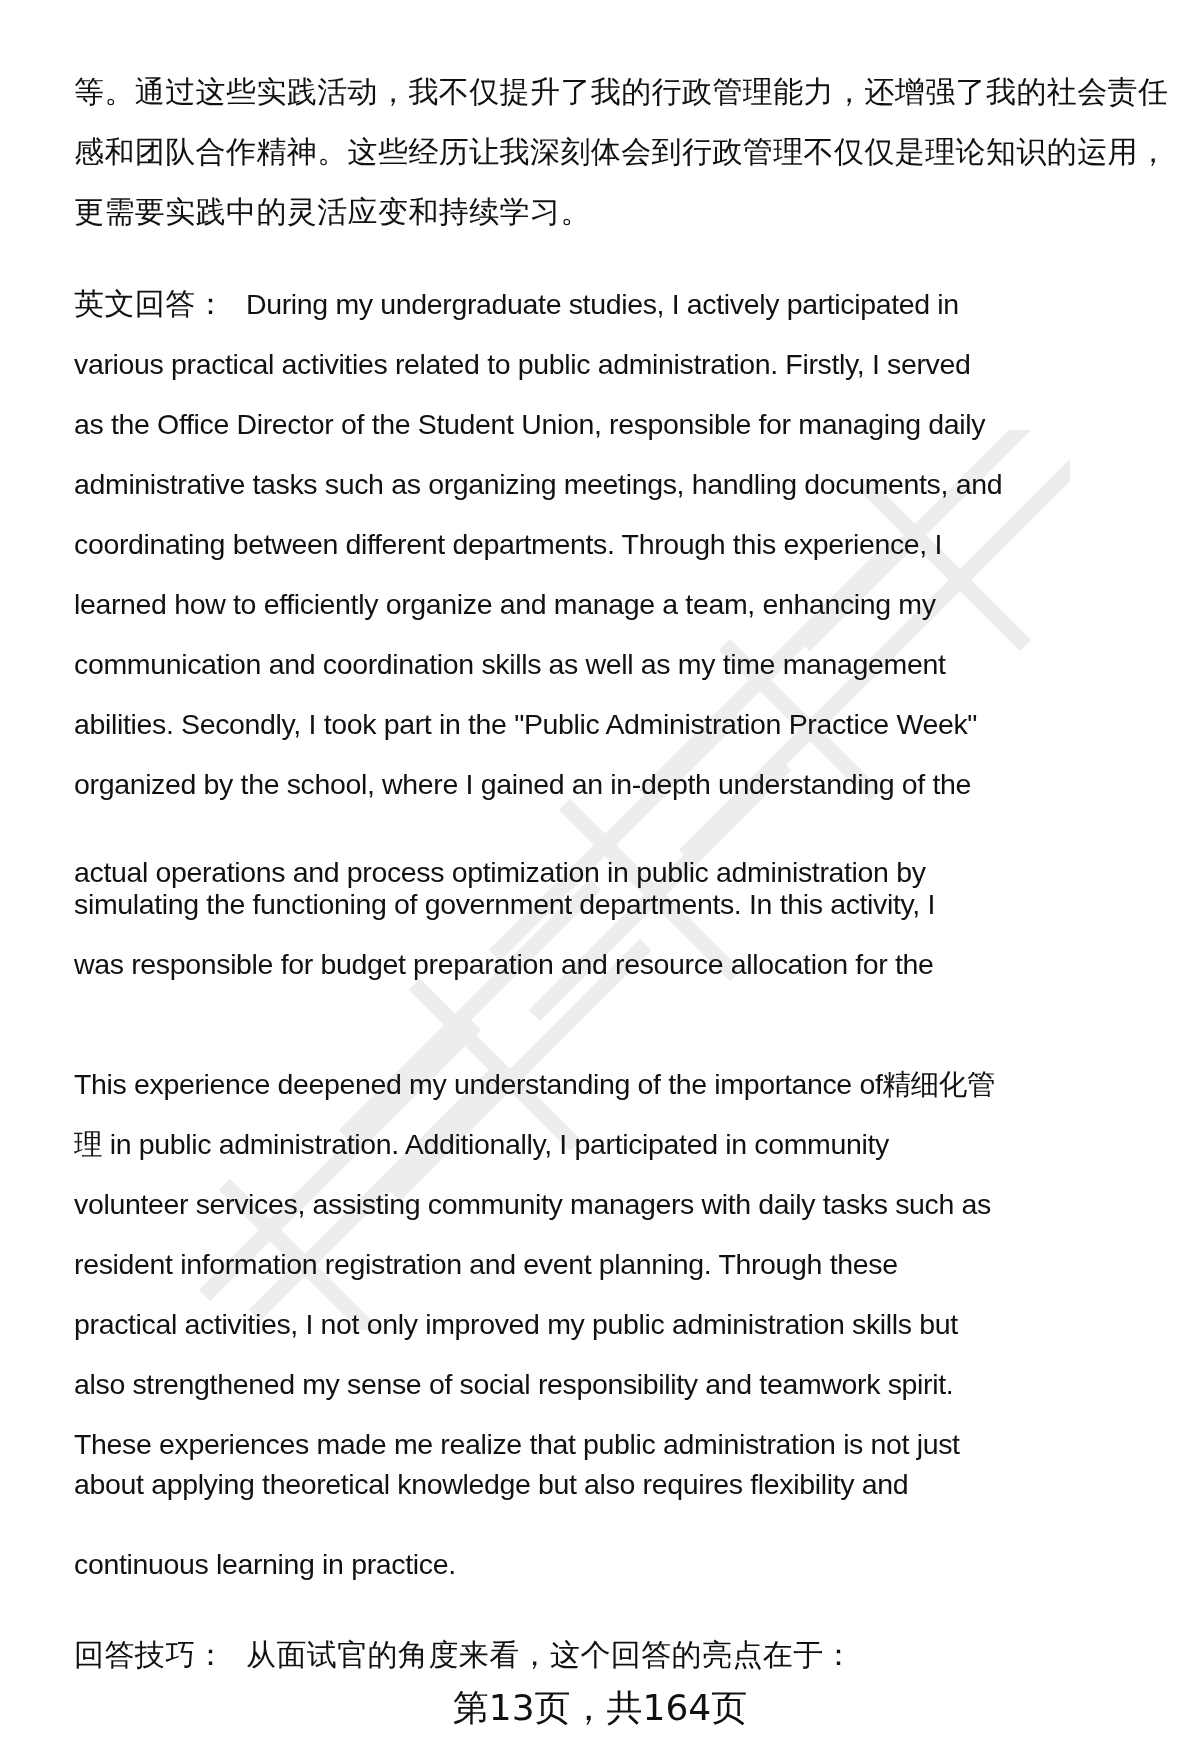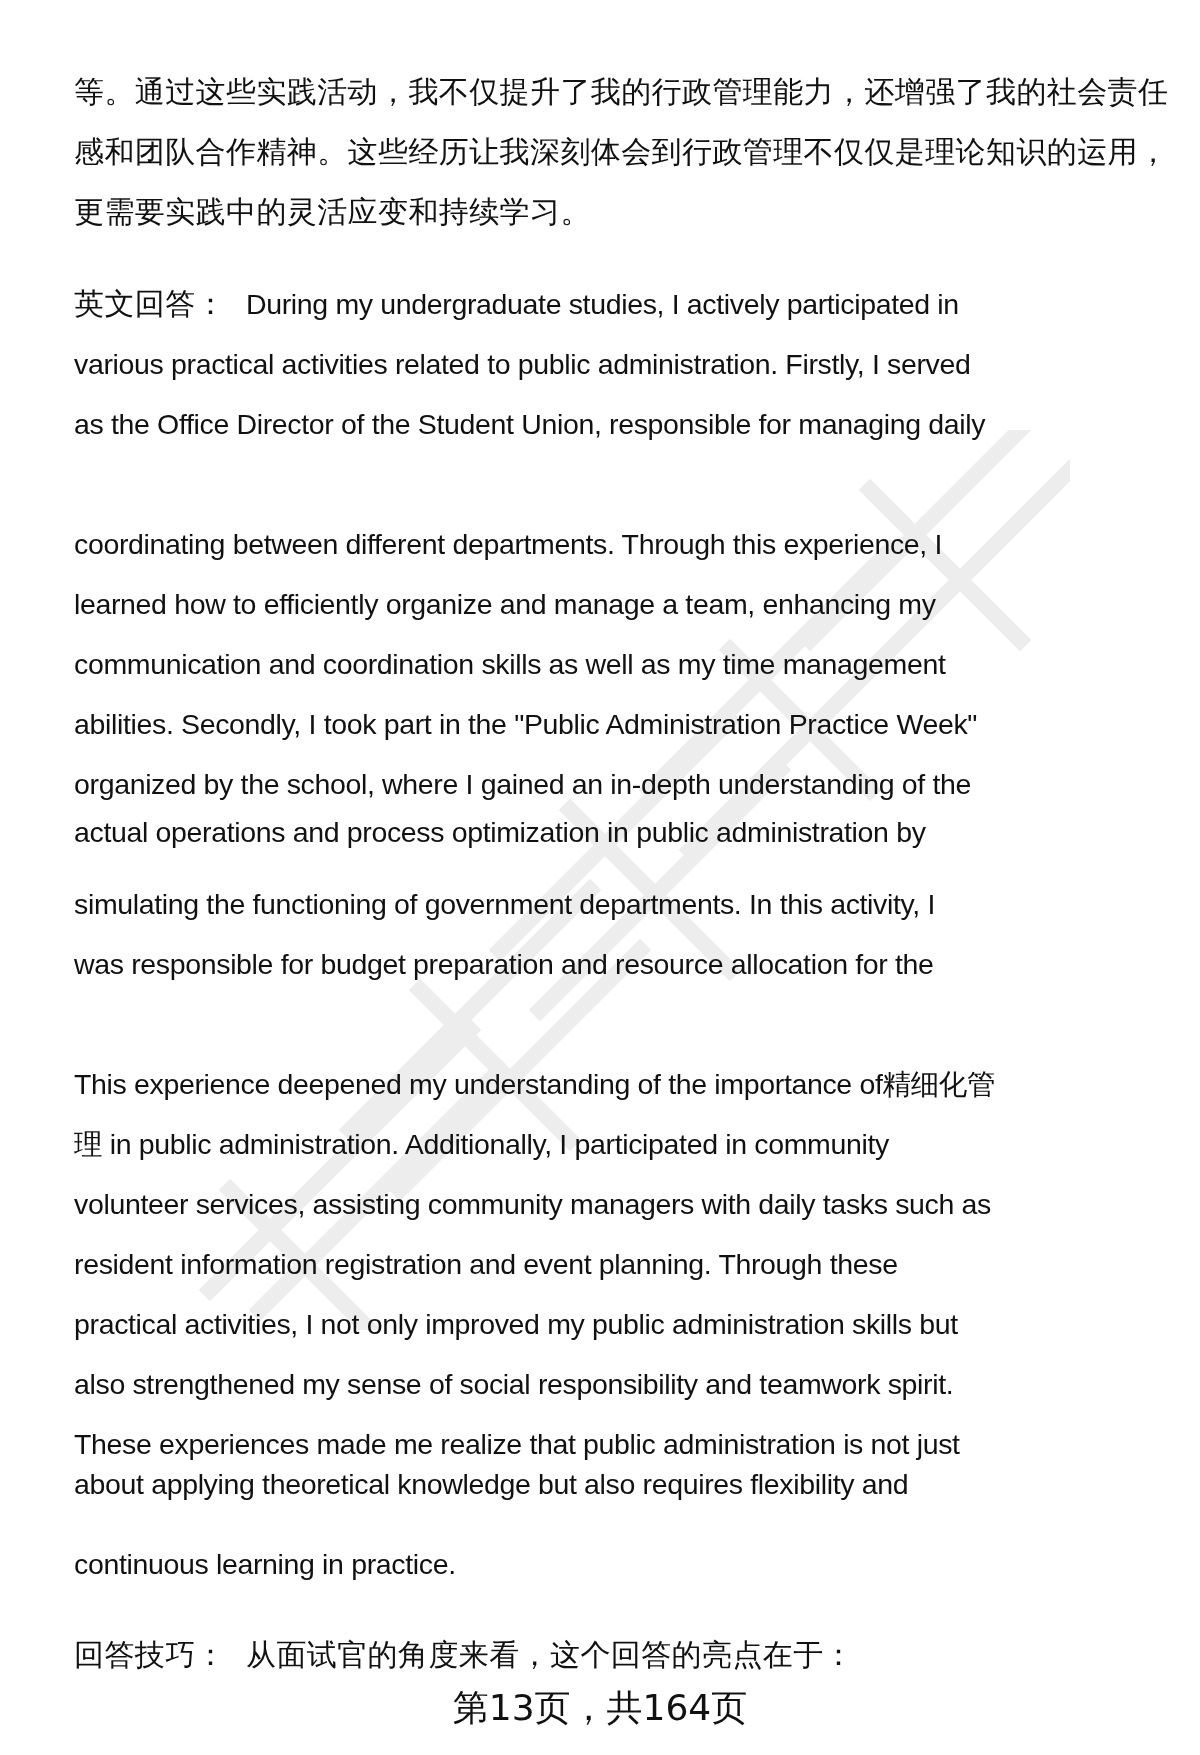--- a/index.html
+++ b/index.html
@@ -42,26 +42,27 @@
 
   <div class="line zh" style="top:60px">等。通过这些实践活动，我不仅提升了我的行政管理能力，还增强了我的社会责任</div>
   <div class="line zh" style="top:120px">感和团队合作精神。这些经历让我深刻体会到行政管理不仅仅是理论知识的运用，</div>
   <div class="line zh" style="top:180px">更需要实践中的灵活应变和持续学习。</div>
 
   <div class="line en" style="top:272px">
     <span class="zh label">英文回答：</span><span>During my undergraduate studies, I actively participated in</span>
   </div>
   <div class="line en" style="top:332px">various practical activities related to public administration. Firstly, I served</div>
   <div class="line en" style="top:392px">as the Office Director of the Student Union, responsible for managing daily</div>
+  <div class="line en" style="top:452px">administrative tasks such as organizing meetings, handling documents, and</div>
   <div class="line en" style="top:512px">coordinating between different departments. Through this experience, I</div>
   <div class="line en" style="top:572px">learned how to efficiently organize and manage a team, enhancing my</div>
   <div class="line en" style="top:632px">communication and coordination skills as well as my time management</div>
   <div class="line en" style="top:692px">abilities. Secondly, I took part in the "Public Administration Practice Week"</div>
   <div class="line en" style="top:752px">organized by the school, where I gained an in-depth understanding of the</div>
-  <div class="line en" style="top:800px">actual operations and process optimization in public administration by</div>
+  <div class="line en" style="top:840px">actual operations and process optimization in public administration by</div>
   <div class="line en" style="top:872px">simulating the functioning of government departments. In this activity, I</div>
   <div class="line en" style="top:932px">was responsible for budget preparation and resource allocation for the</div>
   <div class="line en" style="top:1052px">This experience deepened my understanding of the importance of精细化管</div>
   <div class="line en" style="top:1112px">理 in public administration. Additionally, I participated in community</div>
   <div class="line en" style="top:1172px">volunteer services, assisting community managers with daily tasks such as</div>
   <div class="line en" style="top:1232px">resident information registration and event planning. Through these</div>
   <div class="line en" style="top:1292px">practical activities, I not only improved my public administration skills but</div>
   <div class="line en" style="top:1352px">also strengthened my sense of social responsibility and teamwork spirit.</div>
   <div class="line en" style="top:1412px">These experiences made me realize that public administration is not just</div>
   <div class="line en" style="top:1452px">about applying theoretical knowledge but also requires flexibility and</div>

